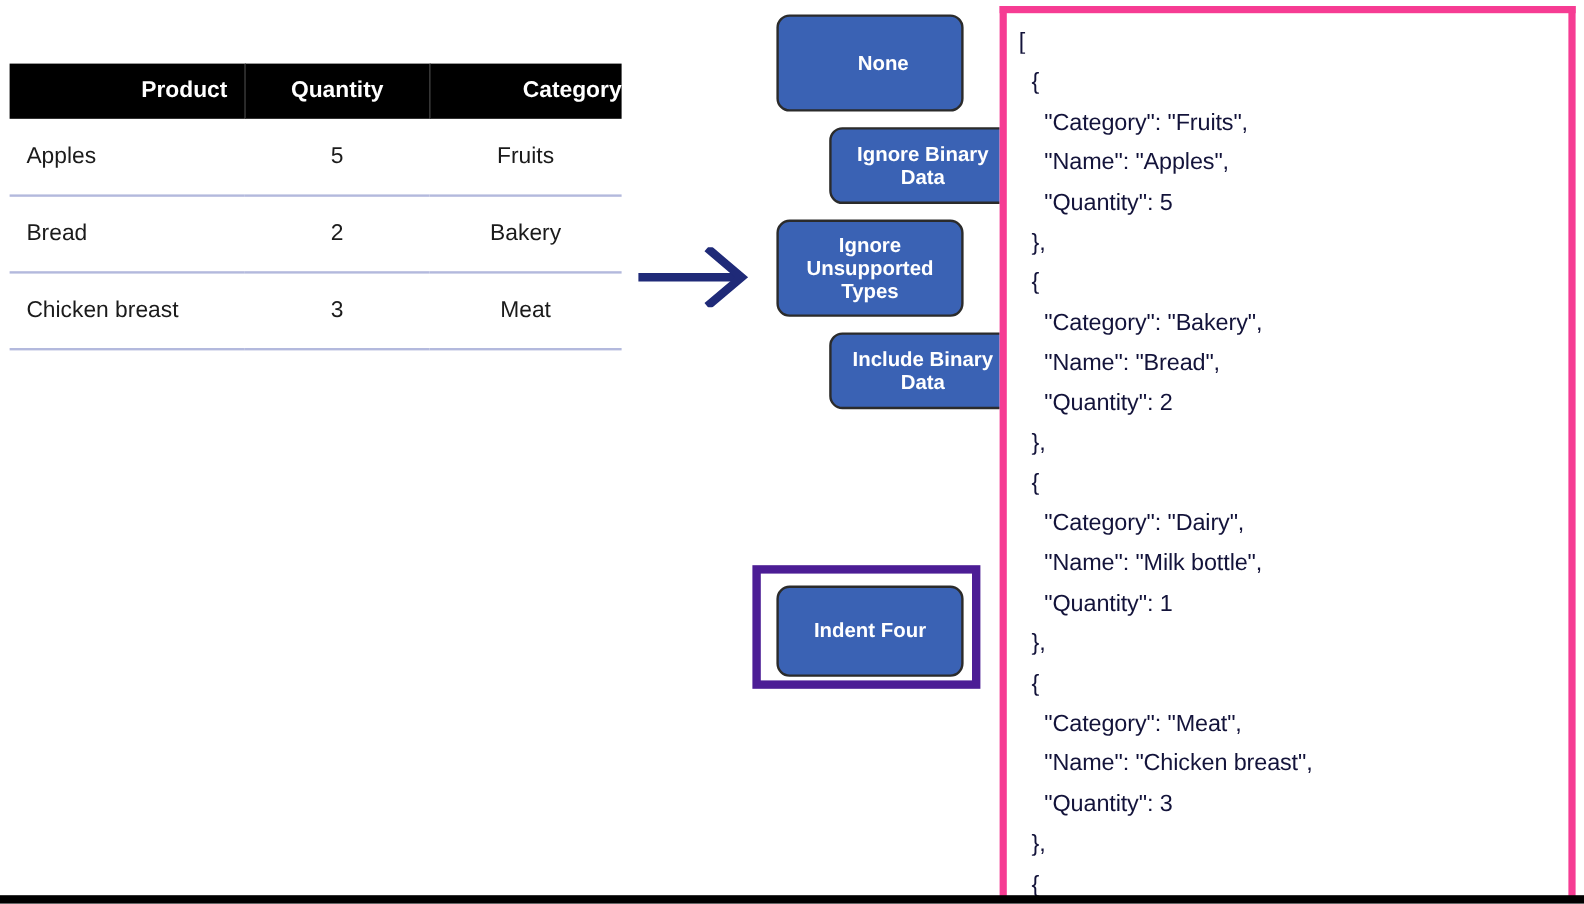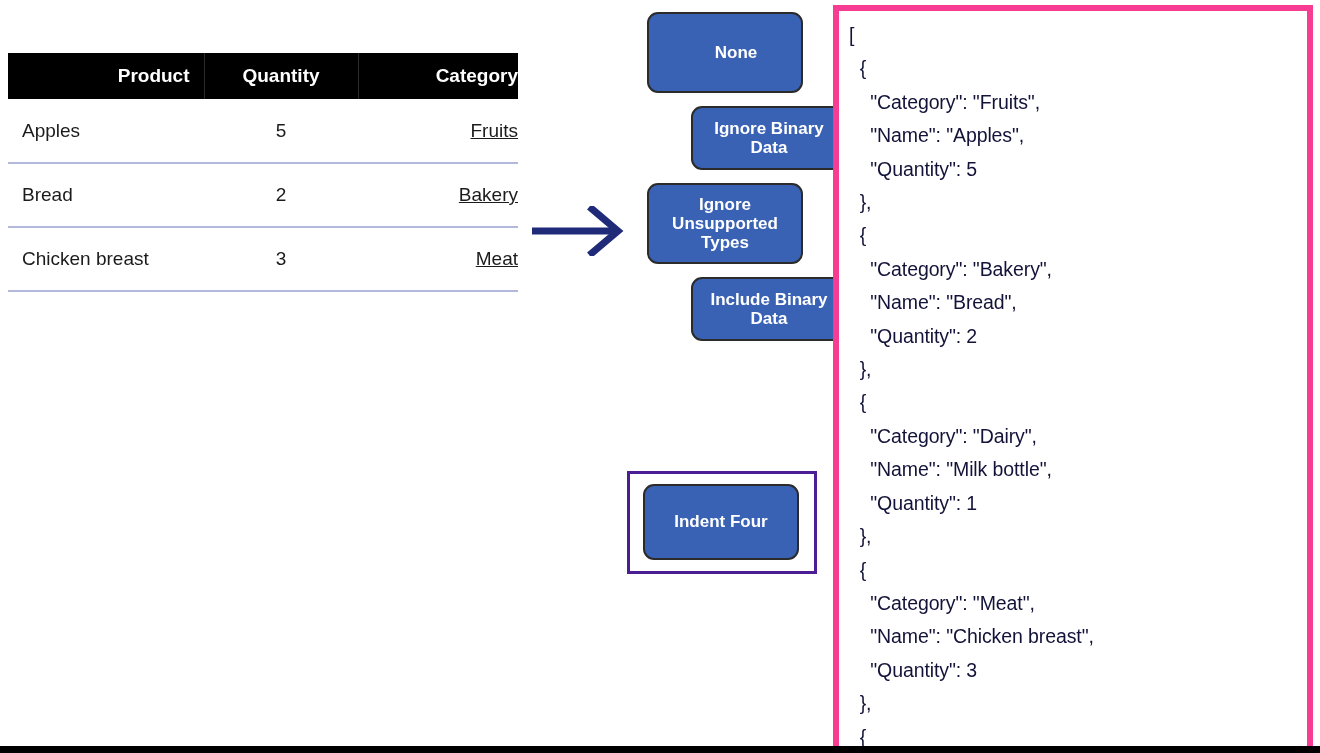--- a/index.html
+++ b/index.html
@@ -47,21 +47,21 @@
   .tbl tbody td {
     font-size: 19px;
     color: #1b1b1b;
     height: 64px;
     padding: 0 14px;
     border-bottom: 2.5px solid #b3b9dd;
     box-sizing: border-box;
     vertical-align: middle;
   }
   .tbl tbody td.c-qty { text-align: center; padding: 0; }
-  .tbl tbody td.c-cat { text-align: right; padding: 0; text-decoration: underline; }
+  .tbl tbody td.c-cat { text-align: center; padding: 0; }
   .tbl tbody tr:first-child td { border-top: none; }
 
   .col-prod { width: 196px; }
   .col-qty  { width: 154px; }
   .col-cat  { width: 160px; }
 
   
   #flow-arrow {
     position: absolute;
     left: 530px;
@@ -100,21 +100,21 @@
   .opt-h2 { height: 64px; margin-left: 44px; }
   .opt-h3 { height: 81px; }
 
   
   #selected-option-highlight {
     position: absolute;
     left: 627px;
     top: 471px;
     width: 190px;
     height: 103px;
-    border: 3px solid #4c1d95;
+    border: 7px solid #4c1d95;
     box-sizing: border-box;
     background: #ffffff;
   }
   #selected-option-highlight .opt-btn {
     position: absolute;
     left: 13px;
     top: 10px;
     margin: 0;
     height: 76px;
   }

